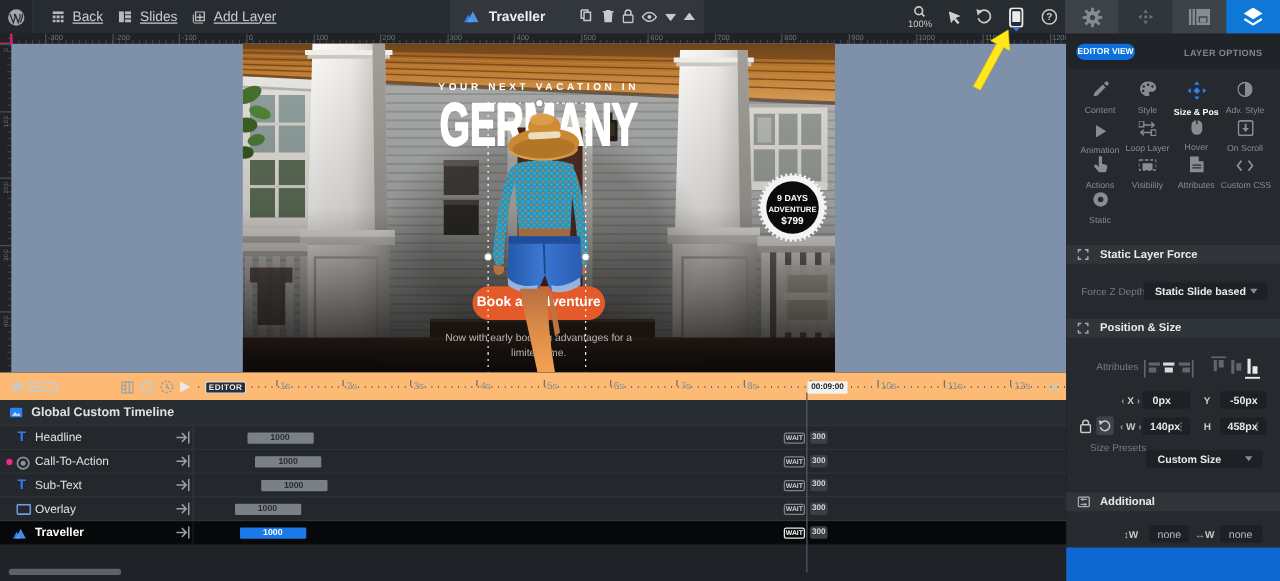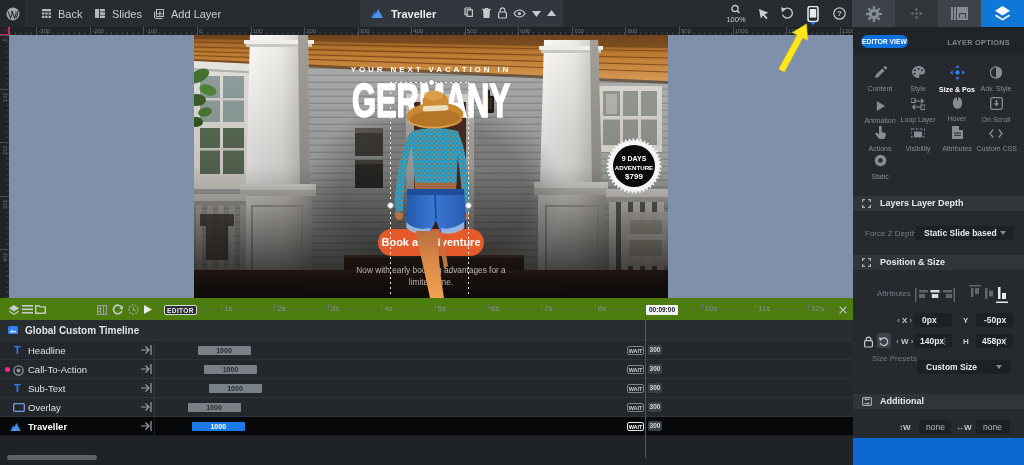--- a/index.html
+++ b/index.html
@@ -3,21 +3,21 @@
 <meta charset="utf-8">
 <style>
   * { margin:0; padding:0; box-sizing:border-box; }
   html,body { width:1024px; height:465px; overflow:hidden; background:#101214; }
   body { font-family:"Liberation Sans", sans-serif; position:relative; }
   .abs { position:absolute; }
 
   
   #header { position:absolute; left:0; top:0; width:1024px; height:27px; background:#272c31; }
   #wparea { position:absolute; left:0; top:0; width:27px; height:27px; background:#23272b; border-right:1px solid #32373c; }
-  .hbtn { position:absolute; top:0; height:27px; display:flex; align-items:center; color:#c9cdd1; font-size:11px; font-weight:400; }
+  .hbtn { position:absolute; top:0; height:27px; display:flex; align-items:center; color:#c9cdd1; font-size:11px; font-weight:400;text-decoration:underline; }
   .hico { display:inline-block; margin-right:7px; }
   #midbox { position:absolute; left:360px; top:0; width:203px; height:27px; background:#32373d; display:flex; align-items:center; }
   #midbox .name { color:#eceef0; font-size:11px; font-weight:700; margin-left:8px; }
   .mico { margin-left:0; }
   #rightbtns { position:absolute; right:0; top:0; height:27px; display:flex; }
   .rb { width:43px; height:27px; display:flex; align-items:center; justify-content:center; }
 
   
   #hruler { position:absolute; left:9px; top:27px; width:844px; height:8px; background:#1f2326; overflow:hidden; }
   #vruler { position:absolute; left:0; top:27px; width:9px; height:271px; background:#1f2326; overflow:hidden; }
@@ -37,21 +37,21 @@
 
   
   .dashv { position:absolute; top:48px; width:1px; height:215px;
      background-image:repeating-linear-gradient(to bottom,rgba(255,255,255,.92) 0 1.8px,transparent 1.8px 5px); }
   .dashh { position:absolute; top:48px; left:196px; width:78px; height:1px;
      background-image:repeating-linear-gradient(to right,rgba(255,255,255,.92) 0 1.8px,transparent 1.8px 5px); }
   .hdl { position:absolute; width:7px; height:7px; border-radius:50%; background:#fff; border:1px solid #888; }
 
   
   #timeline { position:absolute; left:0; top:298px; width:853px; height:167px; background:#24282c; }
-  #tl-toolbar { position:absolute; left:0; top:0; width:853px; height:22px; background:#4d7c0f; }
+  #tl-toolbar { position:absolute; left:0; top:0; width:853px; height:22px; background:#fdba74; }
   #tl-ruler { position:absolute; left:155px; top:0; width:698px; height:22px; }
   .tsec { position:absolute; top:6px; font-size:8px; color:#8a9096; }
   #editorbtn { position:absolute; left:164px; top:7px; width:33px; height:10px; border:1px solid #d7dadd; border-radius:2px; color:#e8eaec; font-size:6.5px; font-weight:700; text-align:center; line-height:9px; letter-spacing:.4px; background:#2a2f34; z-index:3; }
   #timebox { position:absolute; left:646px; top:7px; width:32px; height:10px; background:#f2f3f4; border-radius:1px; color:#17191b; font-size:6.5px; font-weight:700; text-align:center; line-height:10px; z-index:4;}
   #playhead { position:absolute; left:645px; top:16px; width:1px; height:144px; background:#53595f; z-index:1; }
   .trow { position:absolute; left:0; width:853px; height:19px; border-bottom:1px solid #2e3338; }
   .tname { position:absolute; left:0; top:0; width:155px; height:19px; border-right:1px solid #32373c; display:flex; align-items:center; }
   .tname .lbl { color:#dfe2e5; font-size:9.5px; margin-left:28px; }
   .endico { position:absolute; left:141px; top:4px; }
   .bar { position:absolute; height:9px; top:5px; background:#798087; border-radius:1px; color:#272b2f; font-size:7px; font-weight:700; text-align:center; line-height:9px; }
@@ -691,21 +691,21 @@
       </svg><div class="glab">Custom CSS</div></div>
   <div class="gcell" style="left:7.5px;top:126px"><svg width="13" height="13" viewBox="0 0 13 13">
         <circle cx="6.5" cy="6.5" r="5.8" fill="#868d93"></circle>
         <circle cx="6.5" cy="6.5" r="2.2" fill="#26292e"></circle>
       </svg><div class="glab">Static</div></div>
 
   <div class="sechead" style="top:169px"><svg class="abs" style="left:9px;top:3px" width="9" height="9" viewBox="0 0 9 9">
         <g fill="#a8adb2">
           <path d="M0 0h3v1.3H1.3V3H0zM6 0h3v3H7.7V1.3H6zM0 6h1.3v1.7H3V9H0zM7.7 6H9v3H6V7.7h1.7z"></path>
         </g>
-      </svg><span>Layers Layer Depth</span></div>
+      </svg><span>Static Layer Force</span></div>
   <div class="flabel" style="left:12px;top:202px">Force Z Depth</div>
   <div class="drop" style="left:62px;top:199px;width:99px;height:14px;line-height:14px"><span style="margin-left:9px">Static Slide based</span><span class="caret" style="right:8px;top:5px"></span></div>
 
   <div class="sechead" style="top:228px"><svg class="abs" style="left:9px;top:3px" width="9" height="9" viewBox="0 0 9 9">
         <g fill="#a8adb2">
           <path d="M0 0h3v1.3H1.3V3H0zM6 0h3v3H7.7V1.3H6zM0 6h1.3v1.7H3V9H0zM7.7 6H9v3H6V7.7h1.7z"></path>
         </g>
       </svg><span>Position &amp; Size</span></div>
   <div class="flabel" style="left:24px;top:262px">Attributes</div>
   <svg class="abs" style="left:62px;top:260px" width="40" height="16" viewBox="0 0 40 16">

